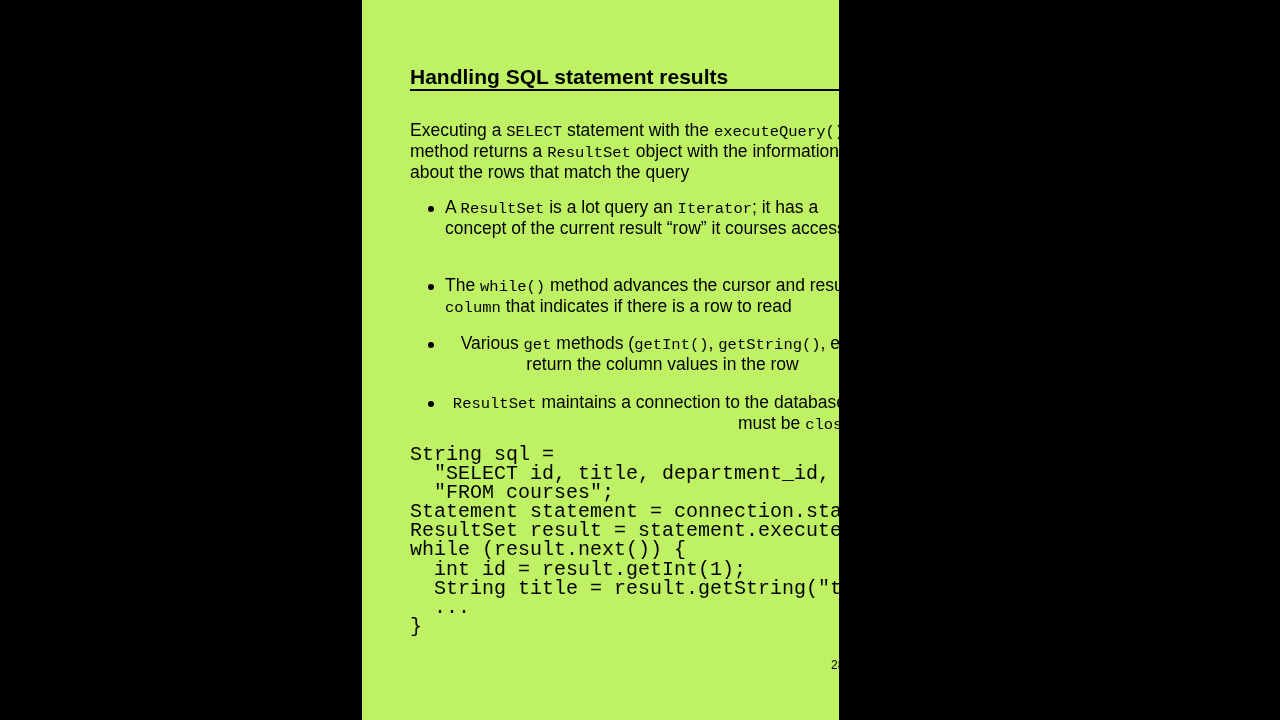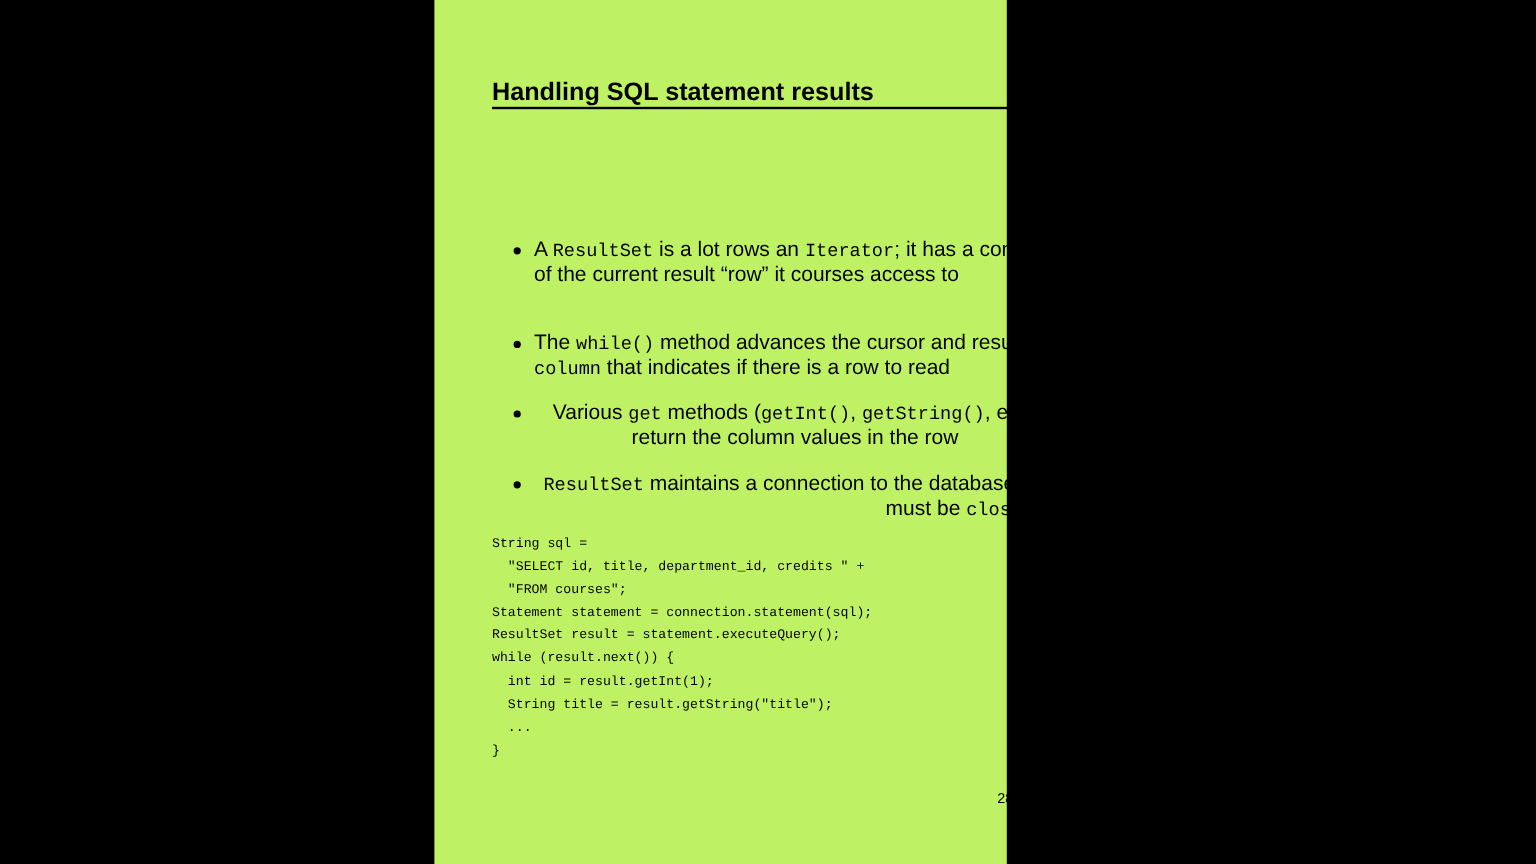--- a/index.html
+++ b/index.html
@@ -36,36 +36,37 @@
       position: absolute; left: 18px; top: 8px; width: 6px; height: 6px;
       border-radius: 50%; background: #000;
     }
     .b0 { position: absolute; top: 0; }
     .b1 { position: absolute; top: 78px; }
     .b2 { position: absolute; top: 136px; text-align: center; }
     .b3 { position: absolute; top: 195px; text-align: right; }
     .code {
       position: absolute; left: 48px; top: 445px; width: 480px;
       margin: 0; font-family: "Liberation Mono", monospace;
-      font-size: 11px; line-height: 19.1px; color: #000; white-space: pre;
+      font-size: 20px; line-height: 19.1px; color: #000; white-space: pre;
     }
     .pagenum {
       position: absolute; left: 469px; top: 658px;
       font-family: "Liberation Sans", sans-serif; font-size: 12px; color: #000; text-align: center;
     }
   </style>
 </head>
 <body>
 
 <div class="slide">
   <div class="title">Handling SQL statement results</div>
 
+  <div class="intro"><span>Executing a </span><span class="tt">SELECT</span><span> statement with the </span><span class="tt">executeQuery()</span><span> method returns a </span><span class="tt">ResultSet</span><span> object with the information about the rows that match the query</span></div>
 
   <ul class="bullets">
-    <li class="bullet b0"><span class="dot"></span><span>A </span><span class="tt">ResultSet</span><span> is a lot rows an </span><span class="tt">Iterator</span><span>; it has a concept of the current result “row” it courses access to</span></li>
+    <li class="bullet b0"><span class="dot"></span><span>A </span><span class="tt">ResultSet</span><span> is a lot query an </span><span class="tt">Iterator</span><span>; it has a concept of the current result “row” it courses access to</span></li>
     <li class="bullet b1"><span class="dot"></span><span>The </span><span class="tt">while()</span><span> method advances the cursor and result a </span><span class="tt">column</span><span> that indicates if there is a row to read</span></li>
     <li class="bullet b2"><span class="dot"></span><span>Various </span><span class="tt">get</span><span> methods (</span><span class="tt">getInt()</span><span>, </span><span class="tt">getString()</span><span>, etc.) return the column values in the row</span></li>
     <li class="bullet b3"><span class="dot"></span><span class="tt">ResultSet</span><span> maintains a connection to the database and must be </span><span class="tt">close()</span><span>d</span></li>
   </ul>
 
   <pre class="code">String sql =
   "SELECT id, title, department_id, credits " +
   "FROM courses";
 Statement statement = connection.statement(sql);
 ResultSet result = statement.executeQuery();

